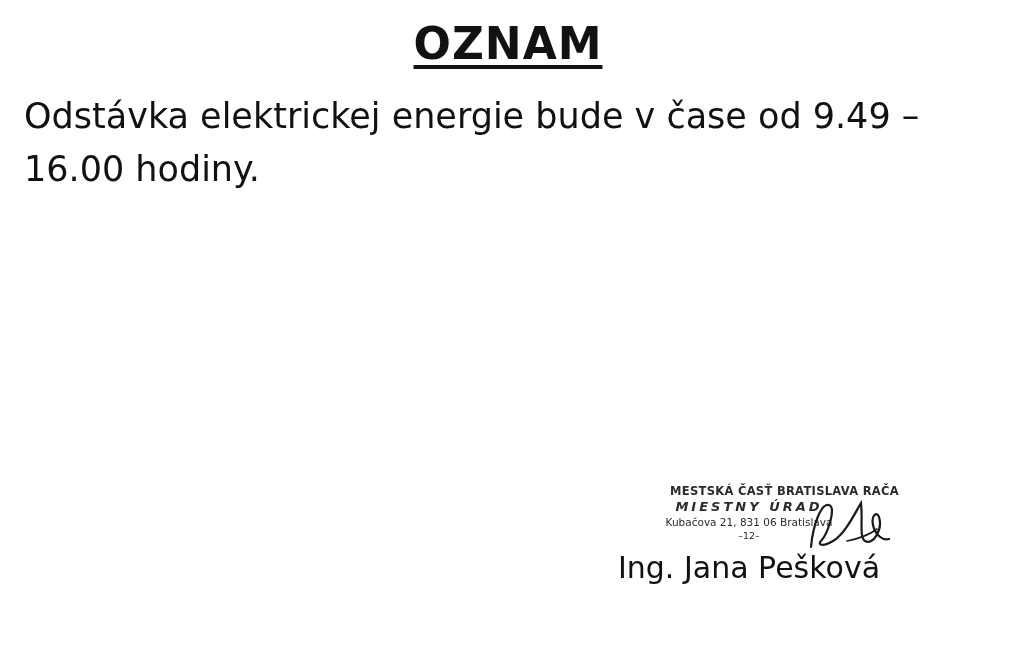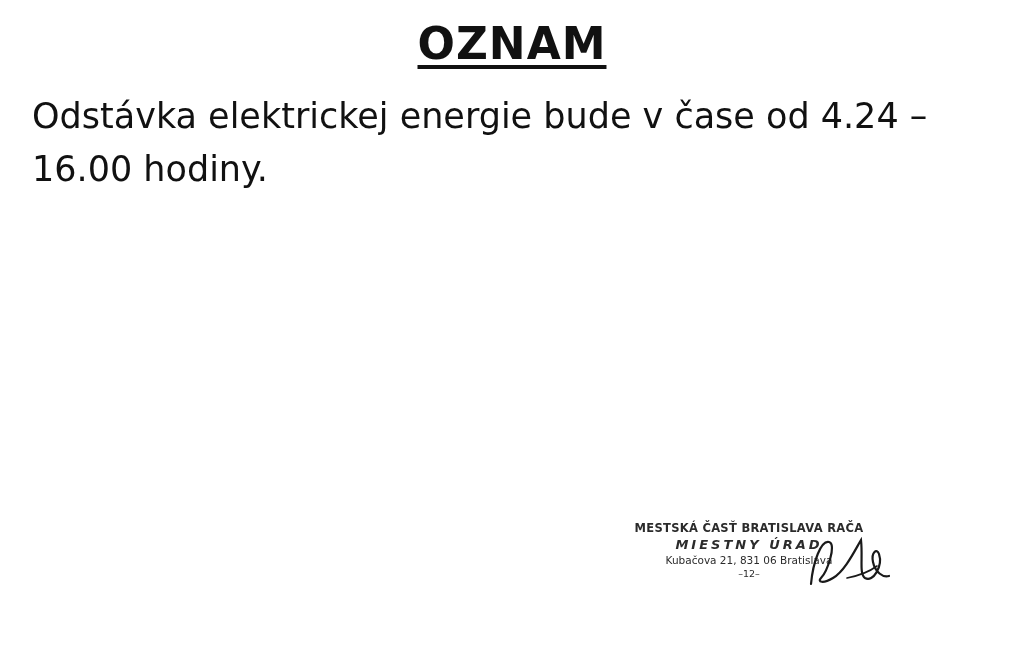--- a/index.html
+++ b/index.html
@@ -13,21 +13,21 @@
     font-family: "DejaVu Sans", sans-serif;
     color: #111111;
     overflow: hidden;
     position: relative;
   }
   .page {
     position: relative;
     width: 1024px;
     height: 592px;
     box-sizing: border-box;
-    padding: 14px 28px 0 28px;
+    padding: 14px 28px 0 20px;
   }
   .title {
     text-align: center;
     font-size: 44px;
     font-weight: bold;
     letter-spacing: 1px;
     text-decoration: underline;
     text-underline-offset: 6px;
     margin: 6px 0 14px 0;
     line-height: 1.1;
@@ -73,20 +73,21 @@
     height: 62px;
     text-align: center;
     color: #2b2b2b;
   }
   .stamp-l1 {
     font-size: 11.5px;
     font-weight: bold;
     letter-spacing: 0.3px;
     line-height: 1.2;
     white-space: nowrap;
+    text-align: right;
   }
   .stamp-l2 {
     font-size: 13px;
     font-weight: bold;
     letter-spacing: 3px;
     line-height: 1.4;
     white-space: nowrap;
     font-style: italic;
   }
   .stamp-l3 {
@@ -118,31 +119,32 @@
   }
 </style>
 </head>
 <body>
 
 <div class="page">
 
   <div class="title">OZNAM</div>
 
 
-  <p class="par2">Odstávka elektrickej energie bude v čase od 4.24 – 16.00 hodiny.</p>
+  <p class="par2">Odstávka elektrickej energie bude v čase od 9.49 – 16.00 hodiny.</p>
 
 
   <div class="signature-block">
 
     <div class="stamp">
       <div class="stamp-l1">MESTSKÁ ČASŤ BRATISLAVA RAČA</div>
       <div class="stamp-l2">MIESTNY ÚRAD</div>
       <div class="stamp-l3">Kubačova 21, 831 06 Bratislava</div>
       <div class="stamp-l4">–12–</div>
       <svg class="scribble" viewBox="0 0 90 58">
         <path d="M8,52 C10,30 18,8 26,10 C34,12 24,40 18,46 C14,50 20,52 30,46 C42,39 52,18 58,8 C60,26 56,42 62,46 C70,51 80,34 76,22 C74,16 68,20 70,30 C72,40 80,46 86,44" fill="none" stroke="#1a1a1a" stroke-width="2.2" stroke-linecap="round"></path>
         <path d="M44,46 C54,44 66,40 74,34" fill="none" stroke="#1a1a1a" stroke-width="1.6" stroke-linecap="round"></path>
       </svg>
     </div>
 
+    <div class="sig-name">Ing. Jana Pešková</div>
   </div>
 
 </div>
 
 </body></html>

